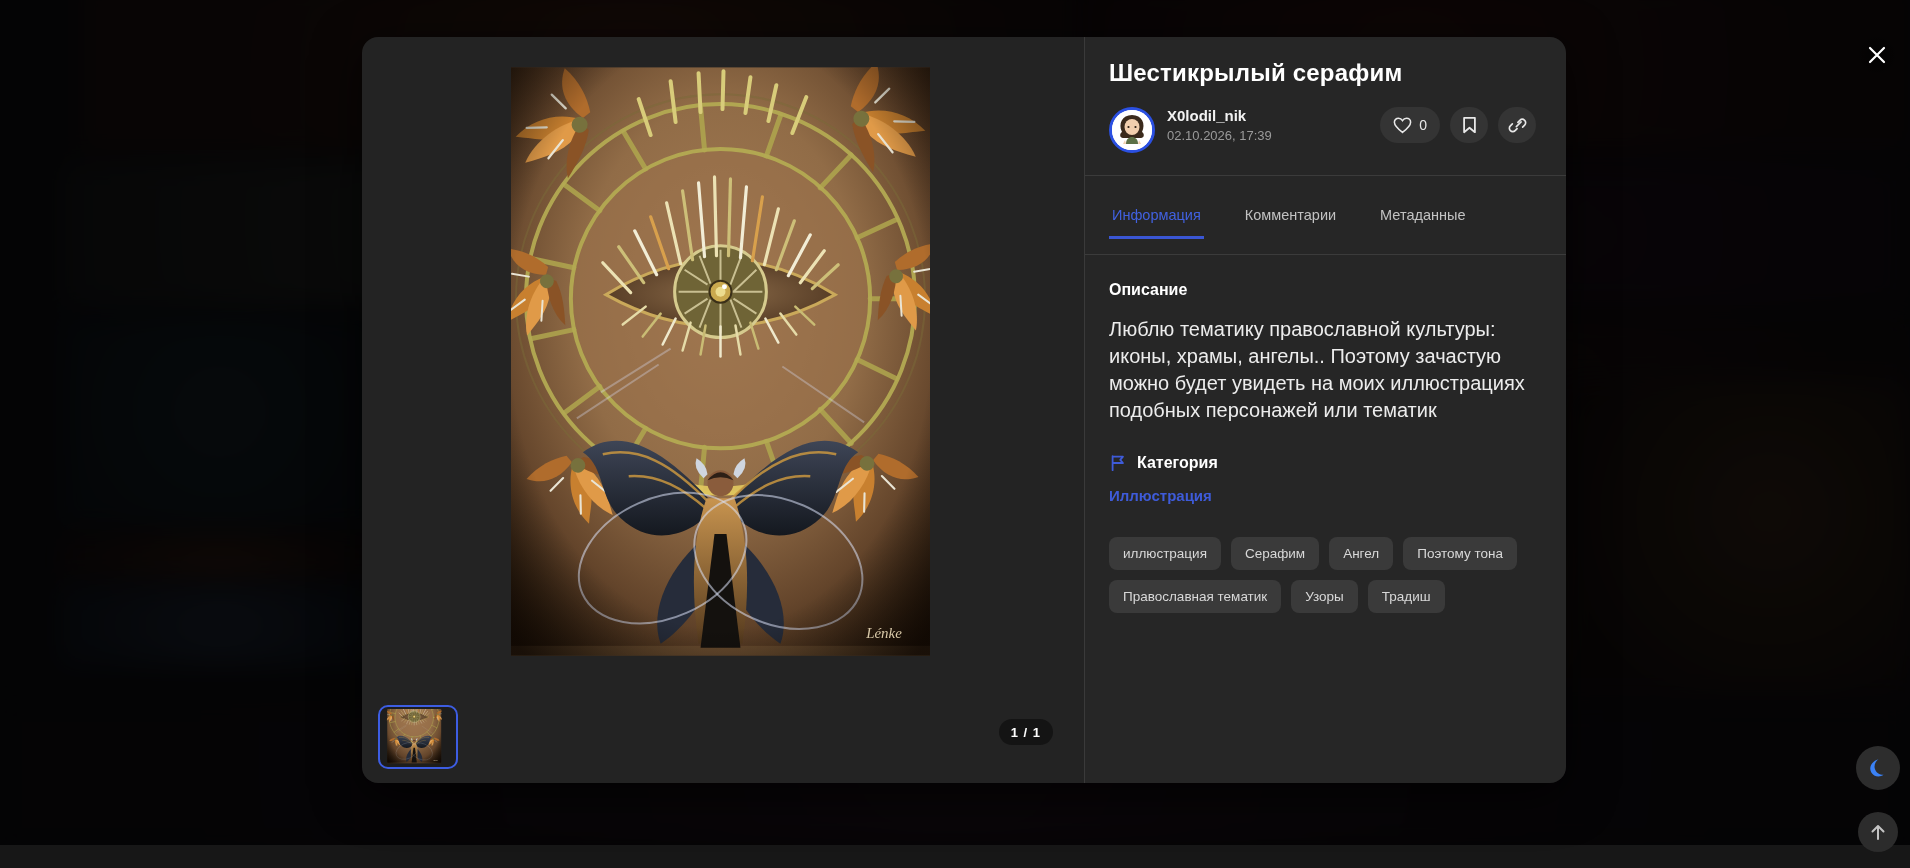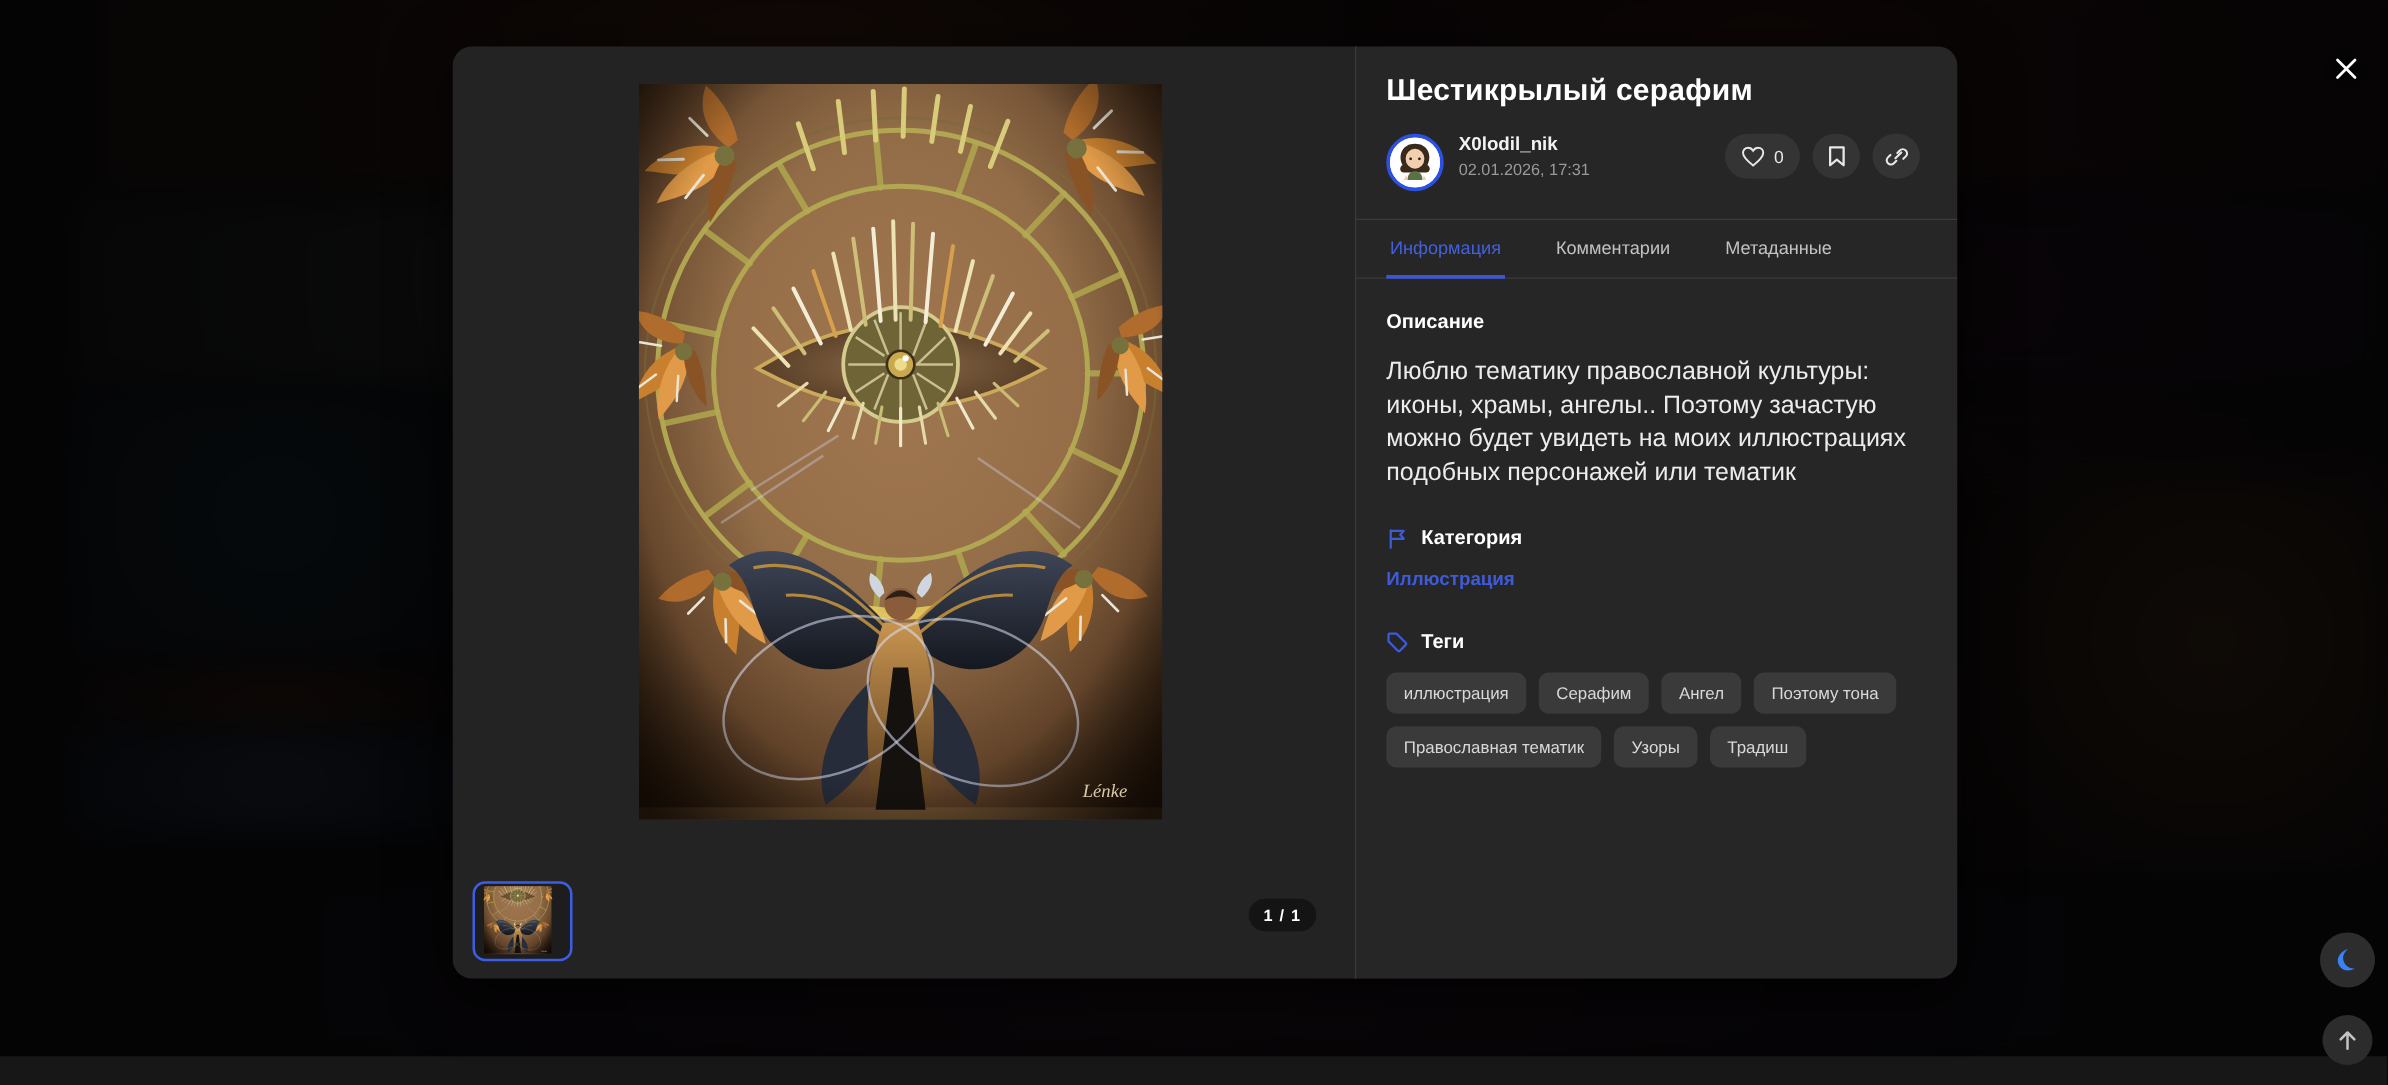--- a/index.html
+++ b/index.html
@@ -46,21 +46,21 @@
   .author-date { font-size:13px; color:#9a9a9a; margin-top:4px; }
 
   .actions { margin-left:auto; display:flex; align-items:center; gap:10px; }
   .act-btn { height:36px; background:#343434; border:none; border-radius:18px; color:#e8e8e8;
     display:flex; align-items:center; justify-content:center; cursor:pointer; }
   .act-btn.like { padding:0 13px; gap:7px; font-size:14px; font-family:inherit; }
   .act-btn.round { width:38px; }
   .act-btn svg { display:block; }
 
   .tabs { display:flex; gap:38px; margin-top:22px; margin-left:-24px; margin-right:-30px;
-    padding:0 24px; border-top:1px solid #3b3b3b; border-bottom:1px solid #3b3b3b; }
+    padding:16px 24px; border-top:1px solid #3b3b3b; border-bottom:1px solid #3b3b3b; }
   .tab { padding:15px 3px 13px 3px; font-size:14.5px; color:#c2c2c2; cursor:pointer;
     border-bottom:3px solid transparent; margin-bottom:-1px; }
   .tab.active { color:#4161e0; border-bottom-color:#3a56d4; }
 
   .sec-heading { font-size:16px; font-weight:bold; color:#fff; }
   .desc-heading { margin-top:26px; }
   .desc-text { margin-top:17px; font-size:20px; line-height:27px; color:#ececec; max-width:420px; }
 
   .icon-heading { display:flex; align-items:flex-end; gap:10px; }
   .cat-block { margin-top:30px; }
@@ -263,21 +263,21 @@
             <ellipse cx="20" cy="17" rx="7.5" ry="8" fill="#f2cfae"></ellipse>
             <path d="M12 12 Q20 6 28 12 Q24 9 20 9 Q16 9 12 12 Z" fill="#2e2115"></path>
             <circle cx="16.5" cy="17" r="1.1" fill="#2a1d12"></circle>
             <circle cx="23.5" cy="17" r="1.1" fill="#2a1d12"></circle>
             <path d="M14 34 C14 29 17 27 20 27 C23 27 26 29 26 34 Z" fill="#5c7046"></path>
             <path d="M13 30 L11 34 L14 34 Z M27 30 L29 34 L26 34 Z" fill="#f2cfae"></path>
           </svg>
         </div>
         <div class="author-meta">
           <div class="author-name">X0lodil_nik</div>
-          <div class="author-date">02.01.2026, 17:31</div>
+          <div class="author-date">02.10.2026, 17:39</div>
         </div>
         <div class="actions">
           <button class="act-btn like">
             <svg width="19" height="17" viewBox="0 0 24 22">
               <path d="M12 20 C5 14.5 1.5 10.5 1.5 6.8 C1.5 3.9 3.8 1.5 6.8 1.5 C8.9 1.5 10.9 2.8 12 4.6 C13.1 2.8 15.1 1.5 17.2 1.5 C20.2 1.5 22.5 3.9 22.5 6.8 C22.5 10.5 19 14.5 12 20 Z" fill="none" stroke="#e8e8e8" stroke-width="2"></path>
             </svg>
             <span>0</span>
           </button>
           <button class="act-btn round">
             <svg width="15" height="18" viewBox="0 0 16 20">
@@ -309,26 +309,20 @@
         <div class="icon-heading">
           <svg width="18" height="18" viewBox="0 0 20 20">
             <path d="M4 18 L4 2.5 M4 3 L15.5 3 L12.5 6.5 L15.5 10 L4 10" fill="none" stroke="#3e5bd9" stroke-width="2" stroke-linejoin="round" stroke-linecap="round"></path>
           </svg>
           <span class="sec-heading">Категория</span>
         </div>
         <a class="cat-link">Иллюстрация</a>
       </div>
 
       <div class="tags-block">
-        <div class="icon-heading">
-          <svg width="18" height="18" viewBox="0 0 20 20">
-            <path d="M2 3 C2 2.4 2.4 2 3 2 L9 2 L17.5 10.5 C17.9 10.9 17.9 11.5 17.5 11.9 L11.9 17.5 C11.5 17.9 10.9 17.9 10.5 17.5 L2 9 Z" fill="none" stroke="#3e5bd9" stroke-width="2" stroke-linejoin="round"></path>
-          </svg>
-          <span class="sec-heading">Теги</span>
-        </div>
         <div class="chips">
           <span class="chip">иллюстрация</span>
           <span class="chip">Серафим</span>
           <span class="chip">Ангел</span>
           <span class="chip">Поэтому тона</span>
           <span class="chip">Православная тематик</span>
           <span class="chip">Узоры</span>
           <span class="chip">Традиш</span>
         </div>
       </div>

